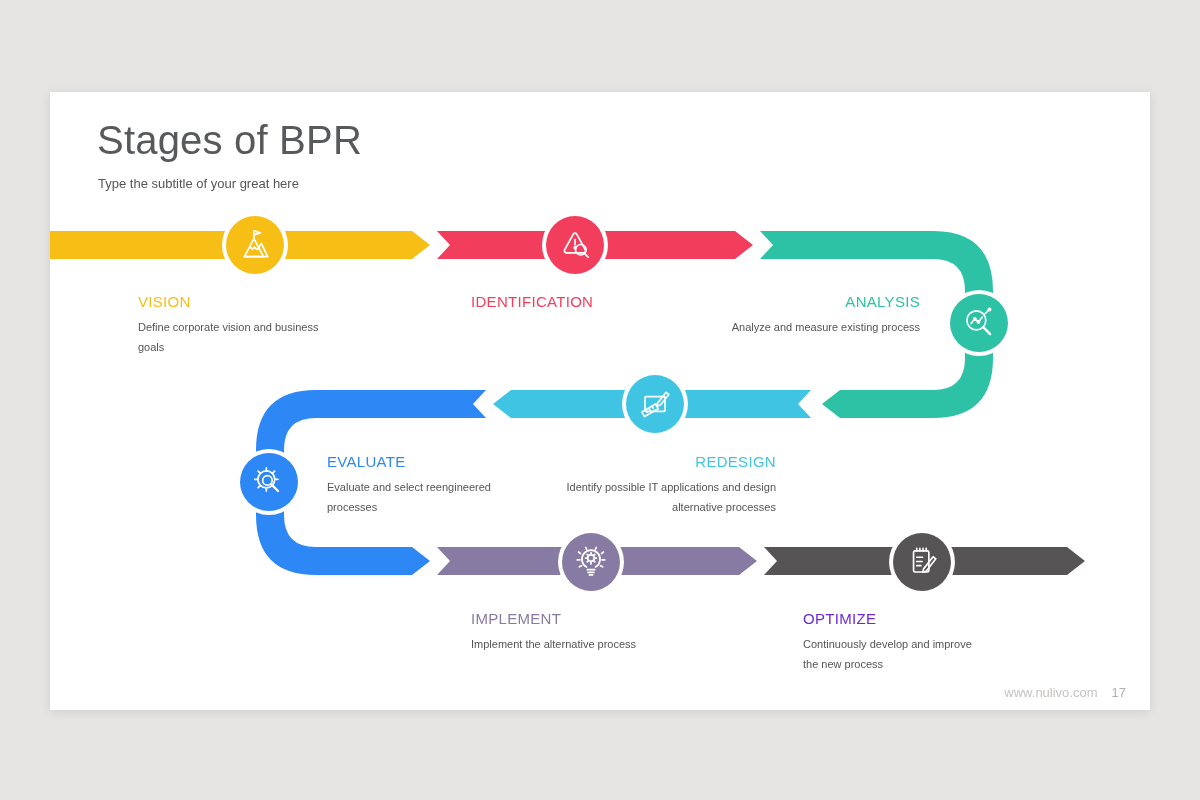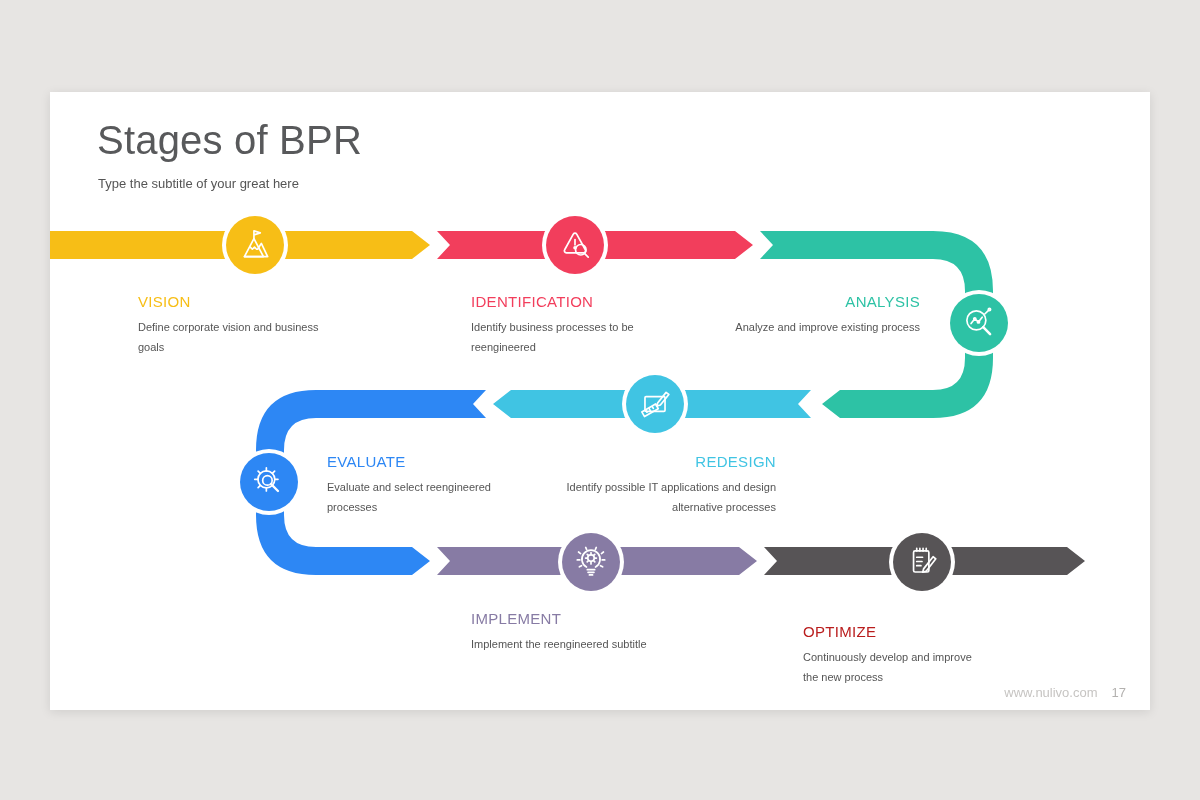--- a/index.html
+++ b/index.html
@@ -167,43 +167,42 @@
   </div>
 </div>
 
 <div class="stage-text" style="left:138px;top:293px;width:195px">
   <div class="stage-label" style="color: rgb(247, 190, 22);">VISION</div>
   <div class="stage-desc">Define corporate vision and business goals</div>
 </div>
 
 <div class="stage-text" style="left:471px;top:293px;width:228px">
   <div class="stage-label" style="color: rgb(242, 62, 92);">IDENTIFICATION</div>
-  <div class="stage-desc">Identify business processes to be reengineered</div>
 </div>
 
 <div class="stage-text align-right" style="left:718px;top:293px;width:202px">
   <div class="stage-label" style="color: rgb(45, 194, 165);">ANALYSIS</div>
-  <div class="stage-desc">Analyze and improve existing process</div>
+  <div class="stage-desc">Analyze and measure existing process</div>
 </div>
 
 <div class="stage-text align-right" style="left:556px;top:453px;width:220px">
   <div class="stage-label" style="color: rgb(64, 196, 227);">REDESIGN</div>
   <div class="stage-desc">Identify possible IT applications and design alternative processes</div>
 </div>
 
 <div class="stage-text" style="left:327px;top:453px;width:215px">
   <div class="stage-label" style="color: rgb(45, 135, 244);">EVALUATE</div>
   <div class="stage-desc">Evaluate and select reengineered processes</div>
 </div>
 
 <div class="stage-text" style="left:471px;top:610px;width:195px">
   <div class="stage-label" style="color: rgb(135, 123, 164);">IMPLEMENT</div>
-  <div class="stage-desc">Implement the reengineered subtitle</div>
+  <div class="stage-desc">Implement the alternative process</div>
 </div>
 
 <div class="stage-text" style="left:803px;top:610px;width:185px">
-  <div class="stage-label" style="color: #b91c1c; margin-top: 13px;">OPTIMIZE</div>
+  <div class="stage-label" style="color: #6d28d9;">OPTIMIZE</div>
   <div class="stage-desc">Continuously develop and improve the new process</div>
 </div>
 
 <div class="slide-footer">
   <span>www.nulivo.com</span><span class="page-number">17</span>
 </div>
 
 </body></html>

